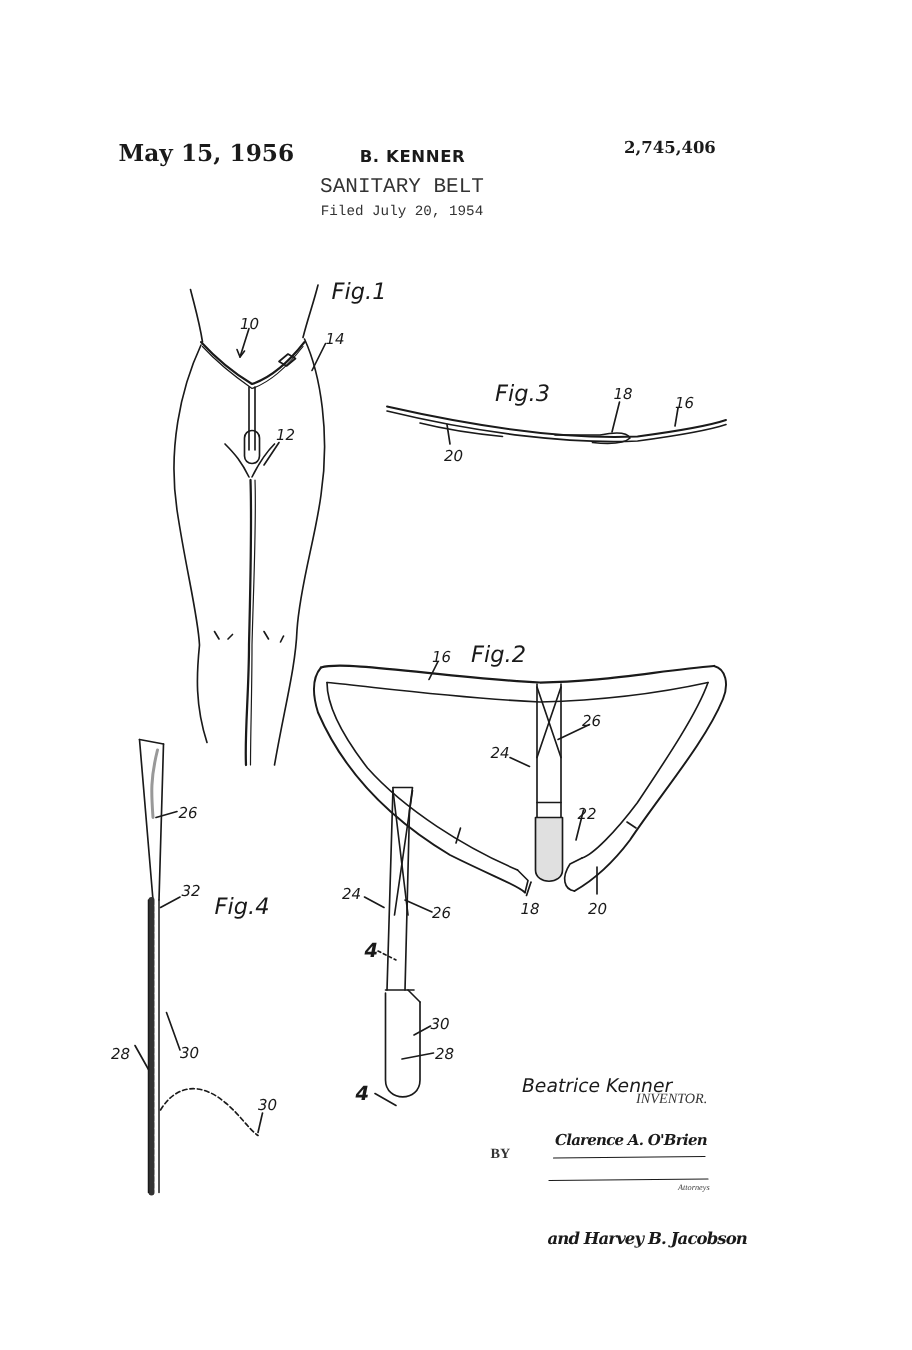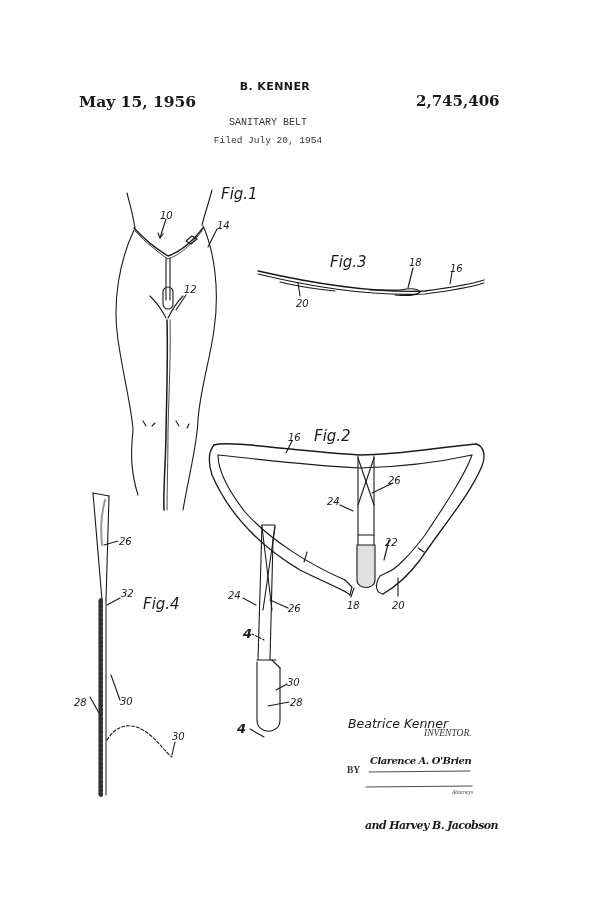--- a/index.html
+++ b/index.html
@@ -1,32 +1,32 @@
 <!DOCTYPE html>
 <html><head>
 <meta charset="utf-8">
 <style>
   html, body { margin: 0; padding: 0; background: #ffffff; }
   body { width: 608px; height: 900px; position: relative; overflow: hidden;
          font-family: "Liberation Serif", serif; color: #1a1a1a; }
   .abs { position: absolute; }
   .hdr-date { left: 79px; top: 92px; font-size: 15.5px; font-weight: bold; font-family: "DejaVu Serif", serif; }
-  .hdr-num { left: 416px; top: 92px; font-size: 15px; font-weight: bold; font-family: "DejaVu Serif", serif; }
-  .hdr-inv { left: 0; width: 532px; top: 80px; text-align: center; font-size: 11px; font-weight: bold;
+  .hdr-num { left: 416px; top: 92px; font-size: 11px; font-weight: bold; font-family: "DejaVu Serif", serif; }
+  .hdr-inv { left: 0; width: 532px; top: 98px; text-align: center; font-size: 11px; font-weight: bold;
              font-family: "DejaVu Sans", sans-serif; letter-spacing: 0.4px; padding-left: 18px; box-sizing: border-box; }
-  .hdr-title { left: 0; width: 520px; top: 117px; text-align: center; font-size: 10px;
+  .hdr-title { left: 0; width: 520px; top: 117px; text-align: center; font-size: 14px;
                font-family: "Liberation Mono", monospace; color: #333; padding-left: 16px; box-sizing: border-box; }
   .hdr-filed { left: 0; width: 516px; top: 135px; text-align: center; font-size: 9.5px;
                font-family: "Liberation Mono", monospace; color: #333; padding-left: 20px; box-sizing: border-box; }
   svg { position: absolute; left: 0; top: 0; }
   .fig-lbl { font-family: "DejaVu Sans", sans-serif; font-style: italic; font-size: 15px; fill: #1a1a1a; }
   .ref { font-family: "DejaVu Sans", sans-serif; font-style: italic; font-size: 10px; fill: #1a1a1a; }
   .inventor-name { left: 348px; top: 716px; font-family: "DejaVu Sans", sans-serif; font-style: italic; font-size: 12.5px; }
   .inventor-lbl { left: 424px; top: 728px; font-family: "Liberation Serif", serif; font-style: italic; font-size: 9.5px; color: #333; }
-  .by-lbl { left: 347px; top: 765px; font-family: "Liberation Serif", serif; font-size: 9.5px; font-weight: bold; color: #333; }
+  .by-lbl { left: 327px; top: 765px; font-family: "Liberation Serif", serif; font-size: 9.5px; font-weight: bold; color: #333; }
   .sig1 { left: 370px; top: 755px; font-family: "DejaVu Serif", serif; font-style: italic; font-size: 10px; font-weight: bold; letter-spacing: -0.5px; text-align: right; }
   .sig2 { left: 365px; top: 819px; font-family: "DejaVu Serif", serif; font-style: italic; font-size: 11px; font-weight: bold; letter-spacing: -0.6px; }
   .attys { left: 452px; top: 789px; font-family: "Liberation Serif", serif; font-style: italic; font-size: 5.5px; color: #444; }
 </style>
 </head>
 <body>
 
 <div class="abs hdr-date">May 15, 1956</div>
 <div class="abs hdr-inv">B. KENNER</div>
 <div class="abs hdr-title">SANITARY BELT</div>

